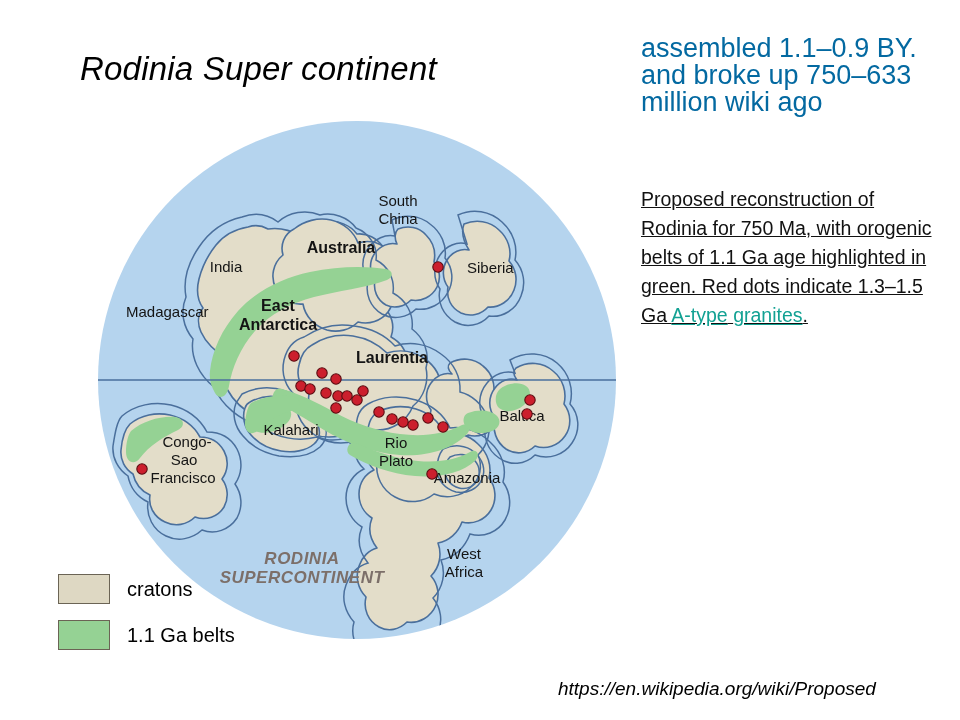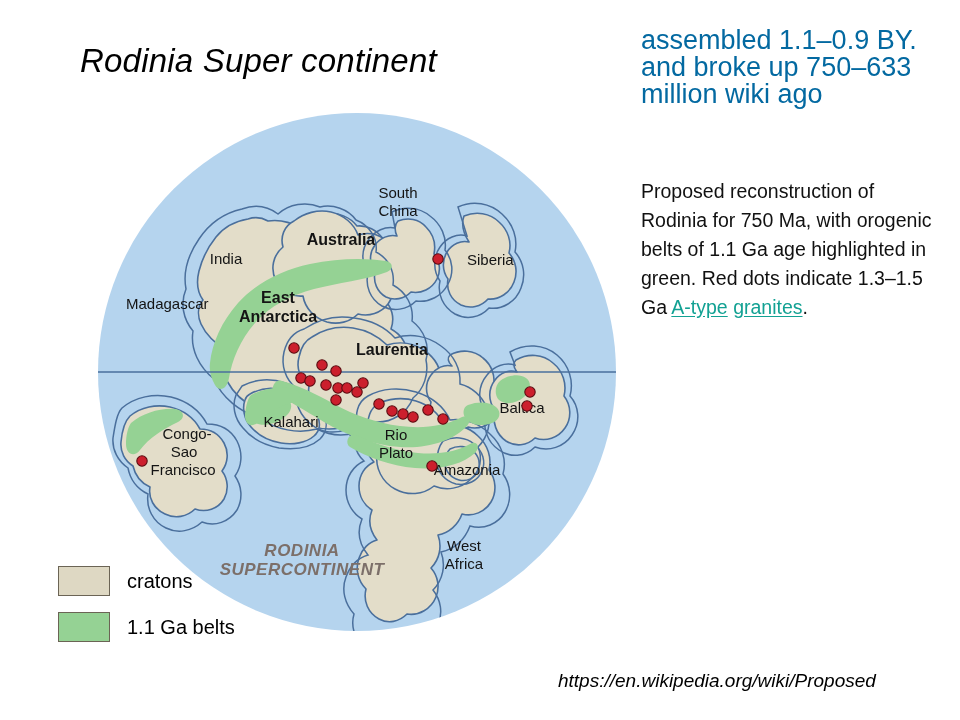--- a/index.html
+++ b/index.html
@@ -3,37 +3,37 @@
 <meta charset="utf-8">
 <style>
   html,body{margin:0;padding:0;}
   body{
     width:960px;height:720px;
     background:#ffffff;
     font-family:"Liberation Sans","DejaVu Sans",sans-serif;
     overflow:hidden;
     position:relative;
   }
-  #slide{position:absolute;left:0;top:0;width:960px;height:588px;}
+  #slide{position:absolute;left:0;top:8px;width:960px;height:588px;}
 
   
   #title{
     position:absolute;left:80px;top:42px;
     font-size:33px;font-style:italic;color:#000;
     letter-spacing:0.2px;white-space:nowrap;
   }
 
   
   #para-top{
     position:absolute;left:641px;top:27px;width:300px;
     font-size:27px;line-height:27px;color:#0369a1;
   }
   #para-main{
     position:absolute;left:641px;top:177px;width:300px;
-    font-size:19.5px;line-height:29px;color:#111;
+    font-size:19.5px;line-height:29px;color:#111;text-decoration:underline;
   }
   .lnk{color:#12a193;text-decoration:underline;text-underline-offset:2px;}
 
   
   #source{
     position:absolute;left:558px;top:670px;
     font-size:19px;font-style:italic;color:#000;white-space:nowrap;
   }
 
   

